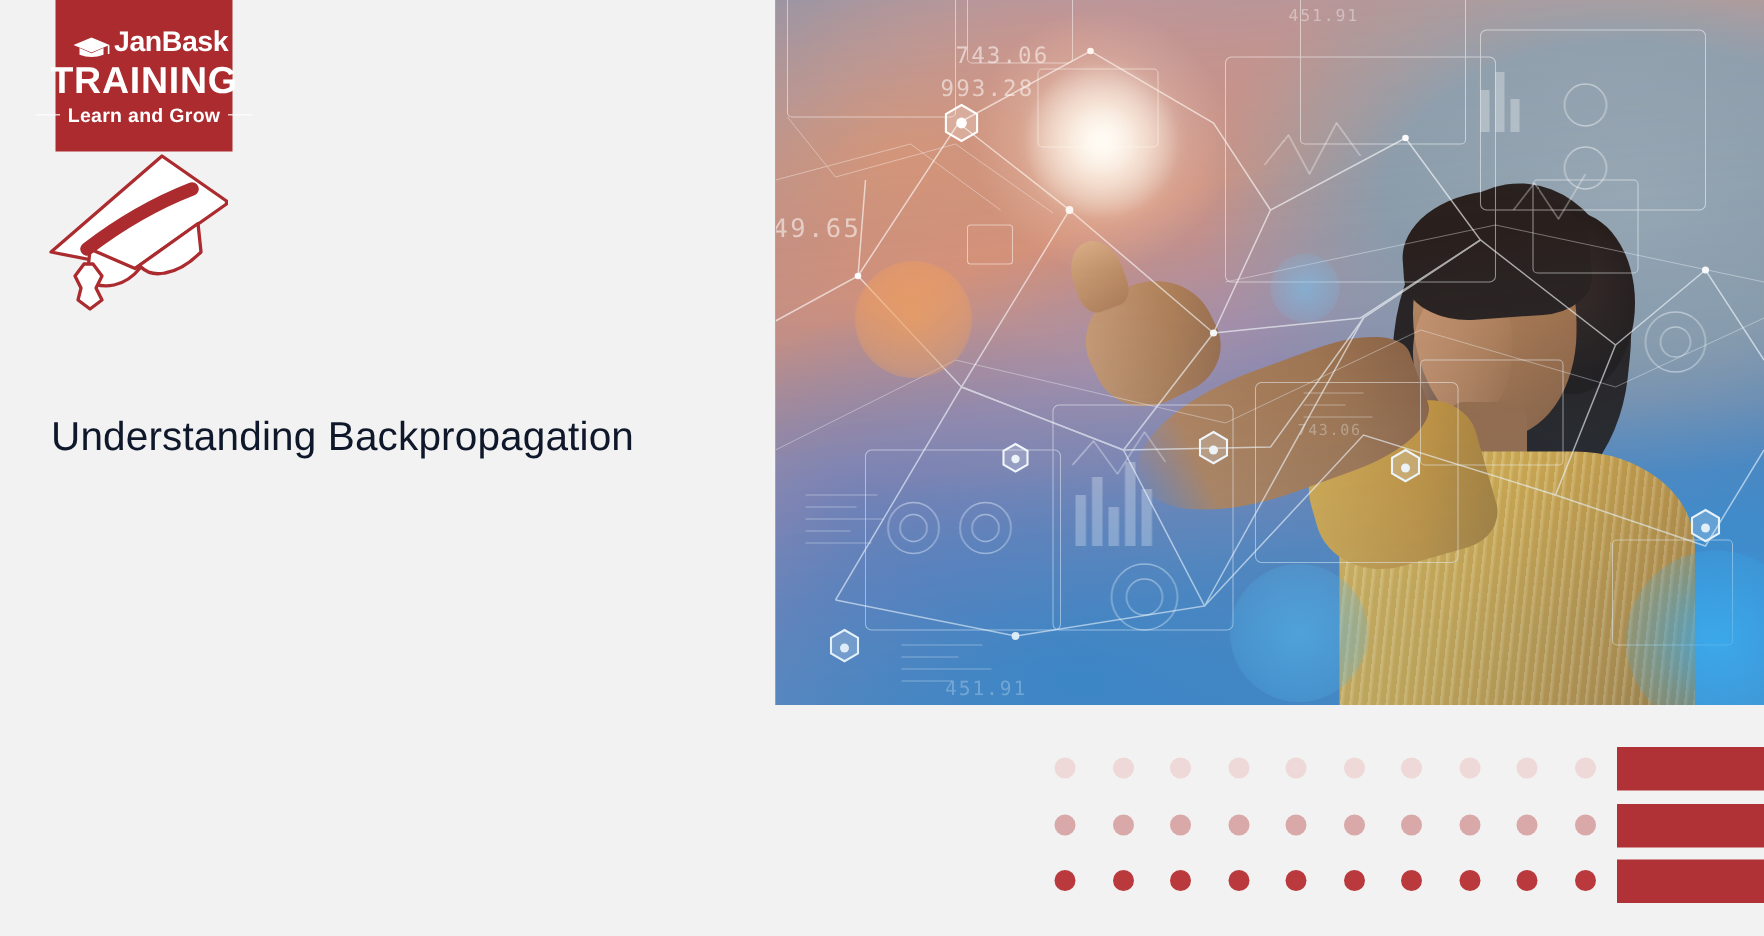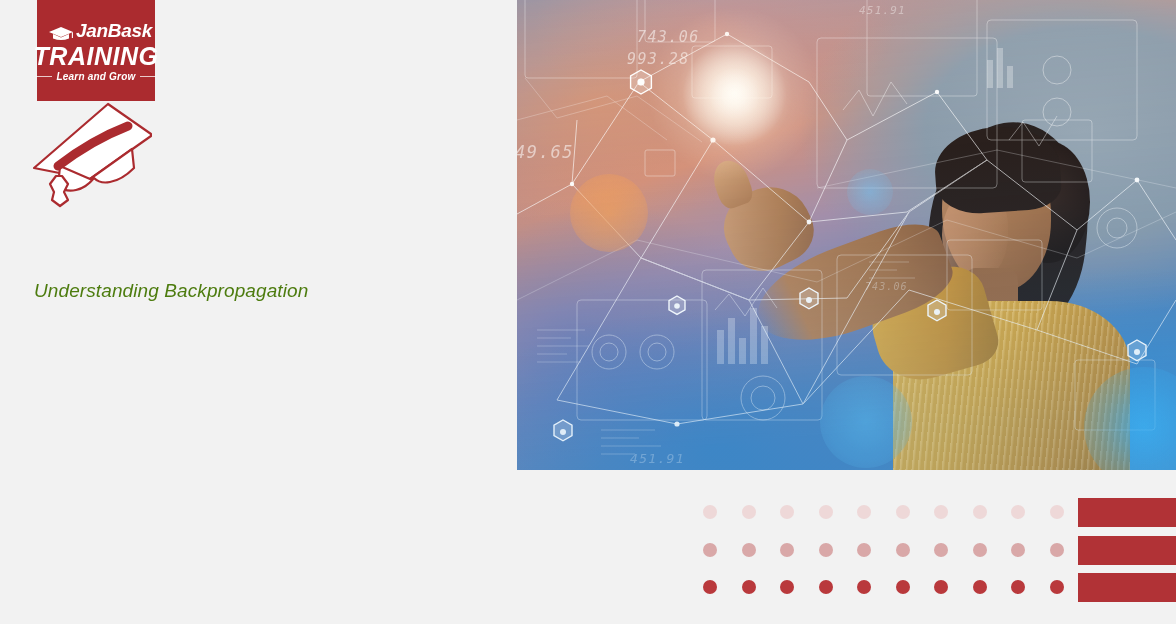--- a/index.html
+++ b/index.html
@@ -2,21 +2,21 @@
 <html><head>
 <meta charset="utf-8">
 <style>
   * { margin:0; padding:0; box-sizing:border-box; }
   html, body {
     width:1176px; height:624px;
     background:#f2f2f2;
     font-family:"Liberation Sans", sans-serif;
     overflow:hidden;
   }
-  .page { position:relative; width:1176px; height:588px; background:#f2f2f2;font-style:italic; }
+  .page { position:relative; width:1176px; height:588px; background:#f2f2f2; }
 
   
   .logo-banner {
     position:absolute; left:37px; top:0; width:118px; height:101px;
     background:#ab2b2f;
   }
   .logo-mark {
     position:absolute; left:0; top:0; width:118px; height:101px;
     display:flex; flex-direction:column; align-items:center; justify-content:center;
   }
@@ -32,32 +32,32 @@
   .logo-training {
     font-size:25px; font-weight:bold; color:#ffffff;
     letter-spacing:0.5px; line-height:26px; margin-top:-2px;
     font-stretch:condensed;
   }
   .logo-tagline-wrap {
     display:flex; align-items:center; gap:5px; margin-top:2px;
   }
   .logo-rule { width:16px; height:1.5px; background:rgba(255,255,255,0.75); }
   .logo-tagline {
-    font-size:10px; font-weight:bold; color:#ffffff; letter-spacing:0.2px;
+    font-size:13px; font-weight:bold; color:#ffffff; letter-spacing:0.2px;
     white-space:nowrap;
     text-align:right;
   }
   .logo-cap-big {
     position:absolute; left:30px; top:96px; width:122px; height:112px;
   }
 
   
   .headline { position:absolute; left:34px; top:272px; width:460px; }
   .headline-line1 {
-    font-size:19px; font-weight:300; color:#4d7c0f;
+    font-size:27px; font-weight:300; color:#0f172a;
     letter-spacing:0.1px; line-height:38px; white-space:nowrap;
   }
   .headline-line2 {
     font-size:41px; font-weight:bold; color:#111111;
     letter-spacing:-0.2px; line-height:50px; margin-top:2px; white-space:nowrap;
   }
 
   
   .hero {
     position:absolute; left:517px; top:0; width:659px; height:470px;

